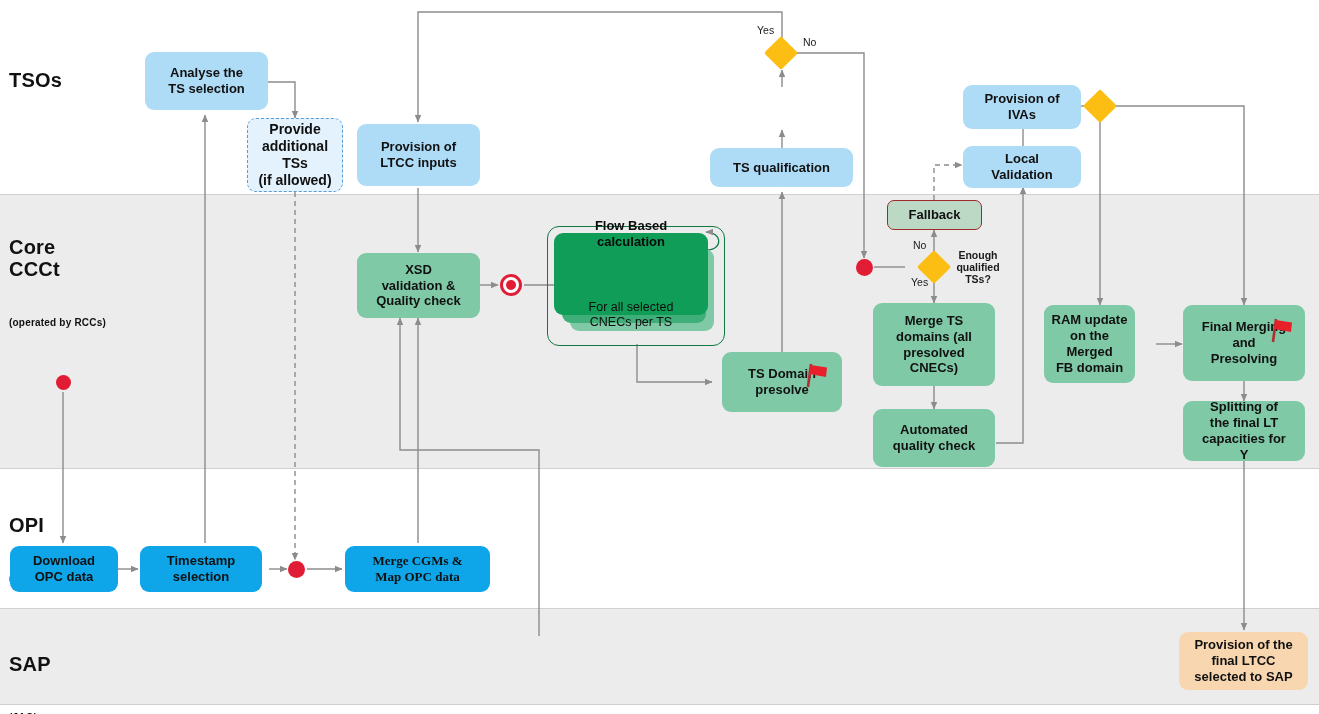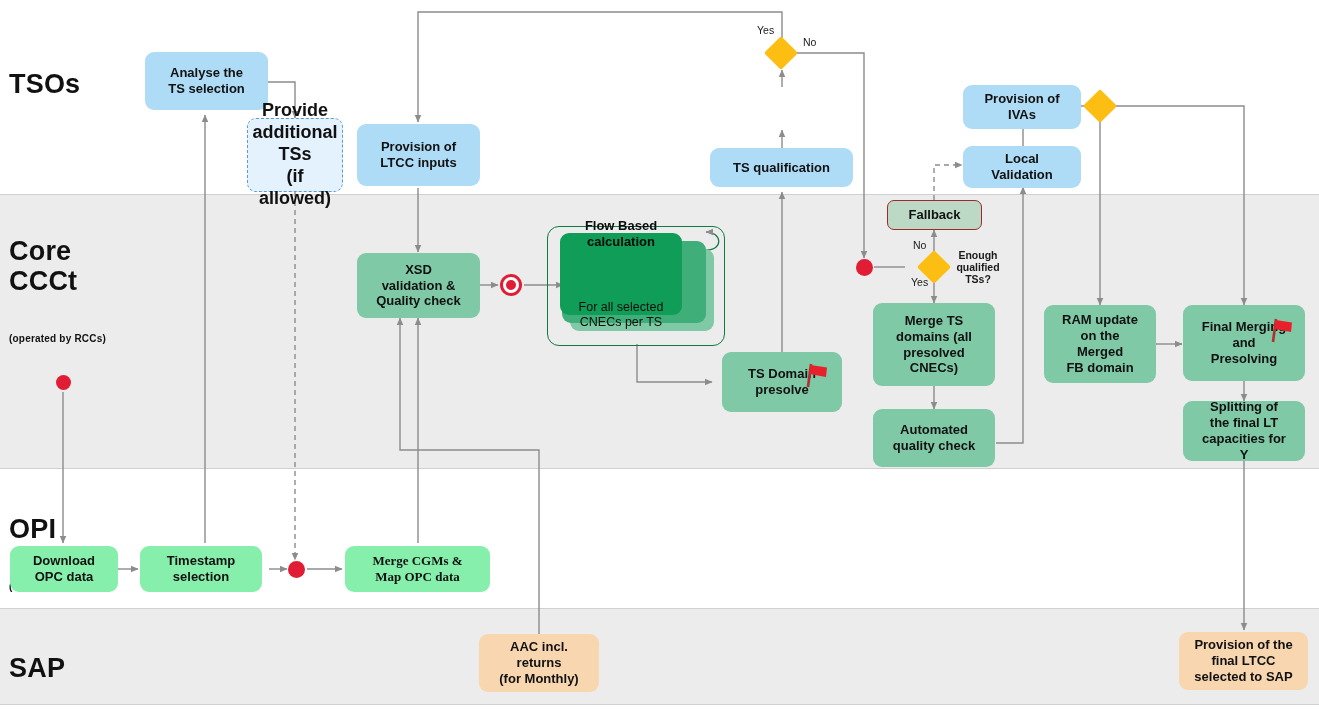--- a/index.html
+++ b/index.html
@@ -9,36 +9,36 @@
     font-family:"Liberation Sans", sans-serif;
   }
   .lane{position:absolute;left:0;width:1319px;}
   .lane.gray{background:#ececec;}
   .lane.white{background:#ffffff;}
   .lane-sep{position:absolute;left:0;width:1319px;height:1px;background:#d0d0d0;}
   .lane-title{
     position:absolute;font-weight:bold;color:#111;letter-spacing:0.2px;
     white-space:pre;line-height:1.12;
   }
-  .lane-title .big{font-size:27px;font-weight:bold;display:block;}
+  .lane-title .big{font-size:20px;font-weight:bold;display:block;}
   .lane-title .small{font-size:10px;font-weight:bold;display:block;margin-top:1px;}
 
   svg.edges{position:absolute;left:0;top:0;width:1319px;height:714px;overflow:visible;}
 
   .node{
     position:absolute;box-sizing:border-box;
     display:flex;align-items:center;justify-content:center;text-align:center;
     border-radius:9px;font-size:13px;font-weight:bold;color:#111;line-height:1.22;
     white-space:pre-line;padding:3px 2px;
   }
   .n-blue{background:#aedcf7;}
   .n-blue-dashed{background:#e3f2fd;border:1.6px dashed #5b9bd5;border-radius:9px;}
   .n-green{background:#7fc9a6;}
   .n-green-fall{background:#bcd9c6;border:1.5px solid #9e2a2b;border-radius:7px;}
-  .n-yellow{background:#86efac;justify-content:center;}
+  .n-yellow{background:#0ea5e9;justify-content:center;}
   .n-orange{background:#f7d6b0;}
 
   .fbwrap{position:absolute;border:1.3px solid #0f7a42;border-radius:12px;background:transparent;}
   .fb-sh{position:absolute;border-radius:9px;}
   .fb-main{position:absolute;border-radius:9px;background:#0f9d58;
     display:flex;flex-direction:column;align-items:center;justify-content:center;text-align:center;}
   .fb-title{font-size:13px;font-weight:bold;color:#0a0a0a;line-height:1.2;white-space:pre-line;}
   .fb-sub{font-size:12.5px;font-weight:normal;color:#0d0d0d;line-height:1.2;margin-top:12px;white-space:pre-line;}
 
   .dot{position:absolute;border-radius:50%;background:#e11d35;}
@@ -161,21 +161,21 @@
       <path d="M539,636 L539,450 L400,450 L400,318" marker-end="url(#ah)"></path>
 
     </g>
   </svg>
 
   <div class="node n-blue" style="left:145px;top:52px;width:123px;height:58px;">
     <span>Analyse the
 TS selection</span>
   </div>
 
-  <div class="node n-blue-dashed" style="left:247px;top:118px;width:96px;height:74px;font-size:18px;">
+  <div class="node n-blue-dashed" style="left:247px;top:118px;width:96px;height:74px;font-size:14px;">
     <span>Provide
 additional
 TSs
 (if allowed)</span>
   </div>
 
   <div class="node n-blue" style="left:357px;top:124px;width:123px;height:62px;">
     <span>Provision of
 LTCC inputs</span>
   </div>
@@ -197,21 +197,21 @@
 
   <div class="node n-green" style="left:357px;top:253px;width:123px;height:65px;">
     <span>XSD
 validation &amp;
 Quality check</span>
   </div>
 
   <div class="fbwrap" style="left:547px;top:226px;width:176px;height:118px;">
     <div class="fb-sh" style="left:22px;top:22px;width:144px;height:82px;background:#7fc9a6;"></div>
     <div class="fb-sh" style="left:14px;top:14px;width:144px;height:82px;background:#3fae78;"></div>
-    <div class="fb-main" style="left:12px;top:6px;width:122px;height:82px;gap:38px;">
+    <div class="fb-main" style="left:6px;top:6px;width:154px;height:82px;gap:38px;">
       <span class="fb-title">Flow Based
 calculation</span>
       <span class="fb-sub">For all selected
 CNECs per TS</span>
     </div>
   </div>
 
   <div class="node n-green" style="left:722px;top:352px;width:120px;height:60px;">
     <span>TS Domain
 presolve</span>
@@ -230,21 +230,21 @@
 domains (all
 presolved
 CNECs)</span>
   </div>
 
   <div class="node n-green" style="left:873px;top:409px;width:122px;height:58px;">
     <span>Automated
 quality check</span>
   </div>
 
-  <div class="node n-green" style="left:1044px;top:305px;width:112px;height:78px;">
+  <div class="node n-green" style="left:1044px;top:305px;width:91px;height:78px;">
     <span>RAM update
 on the
 Merged
 FB domain</span>
   </div>
 
   <div class="node n-green" style="left:1183px;top:305px;width:122px;height:76px;">
     <span>Final Merging
 and
 Presolving</span>
@@ -269,25 +269,20 @@
   <div class="node n-yellow" style="left:140px;top:546px;width:122px;height:46px;">
     <span>Timestamp
 selection</span>
   </div>
 
   <div class="node n-yellow" style="left:345px;top:546px;width:145px;height:46px;font-family:Liberation Serif, serif;">
     <span>Merge CGMs &amp;
 Map OPC data</span>
   </div>
 
-  <div class="node n-orange" style="left:479px;top:634px;width:120px;height:58px;">
-    <span>AAC incl.
-returns
-(for Monthly)</span>
-  </div>
 
   <div class="node n-orange" style="left:1179px;top:632px;width:129px;height:58px;">
     <span>Provision of the
 final LTCC
 selected to SAP</span>
   </div>
 
   <div class="dot" style="left:56px;top:375px;width:15px;height:15px;"></div>
 
   <div class="dot ring" style="left:500px;top:274px;width:22px;height:22px;box-sizing:border-box;">

